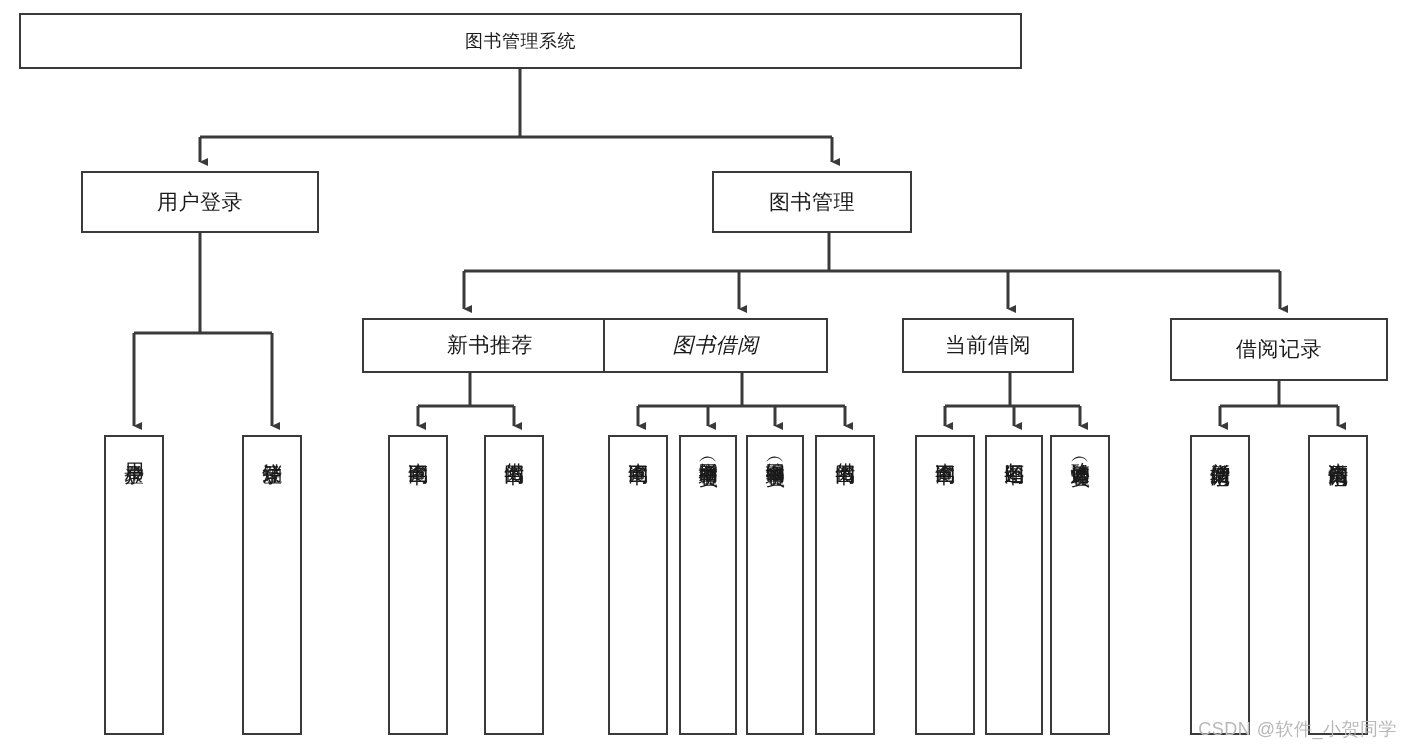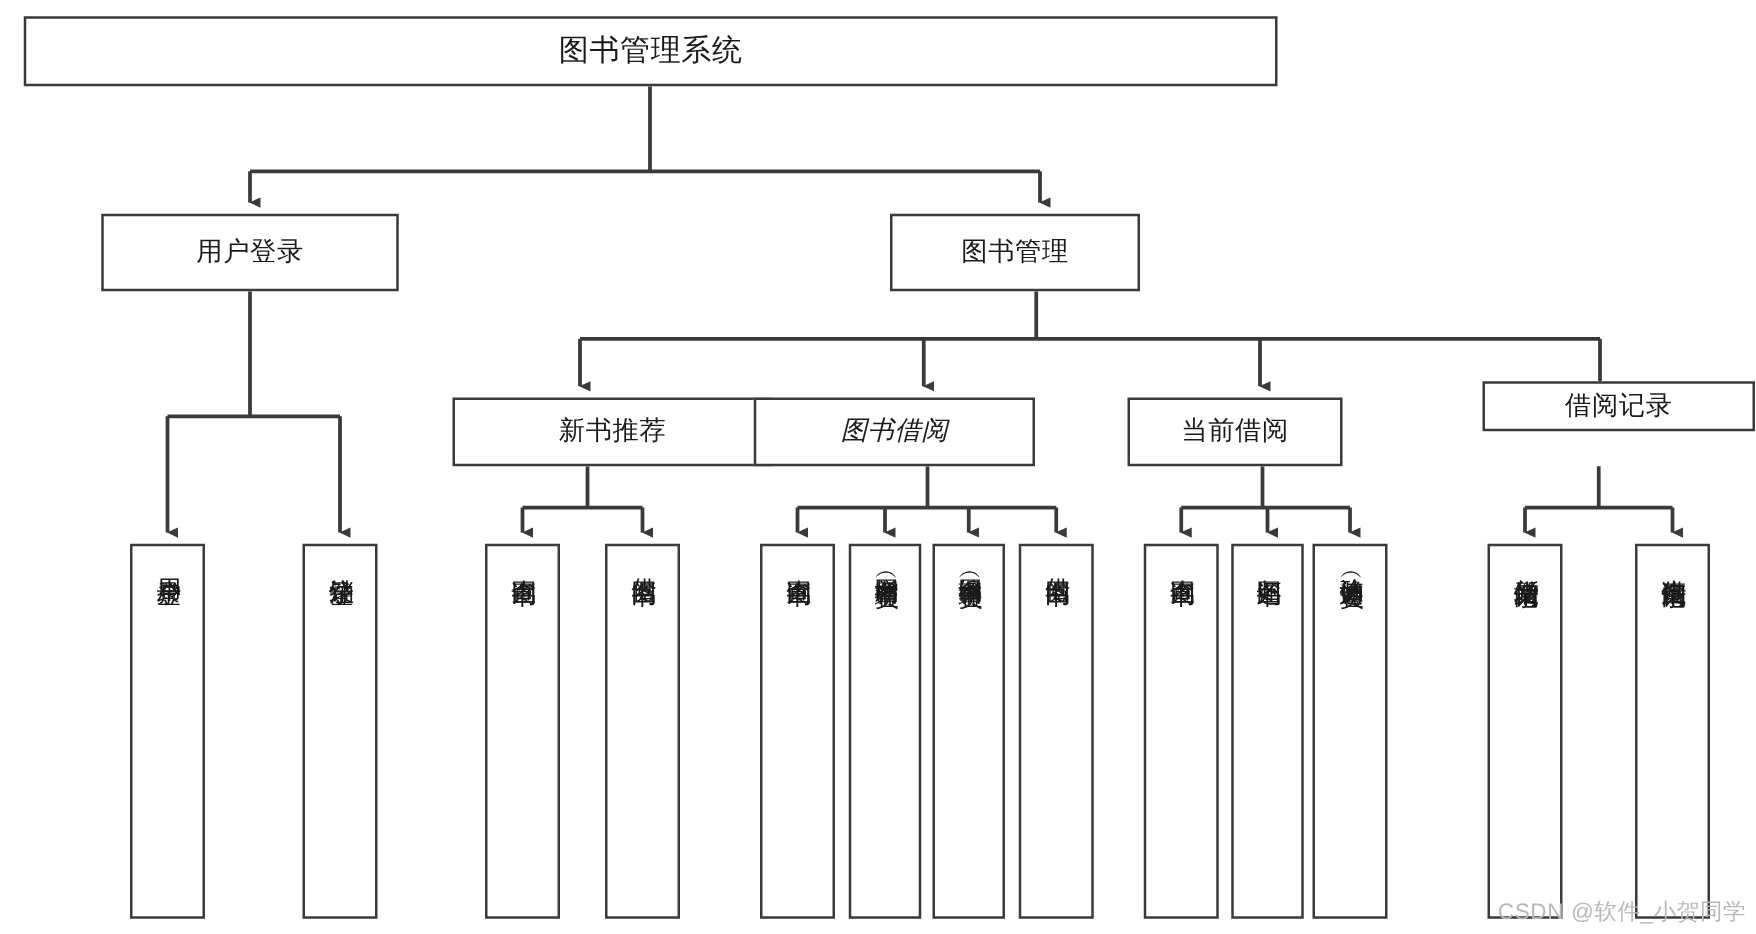--- a/index.html
+++ b/index.html
@@ -34,21 +34,21 @@
     align-items: center;
     justify-content: center;
     color: #1a1a1a;
   }
   .node .label {
     font-size: 21px;
     line-height: 1.15;
     letter-spacing: 0.5px;
     white-space: nowrap;
   }
-  .node.root .label { font-size: 24px; }
+  .node.root .label { font-size: 18px; }
   .node.leaf {
     align-items: flex-start;
     justify-content: center;
     padding-top: 10px;
   }
   .node.leaf .label {
     writing-mode: vertical-rl;
     text-orientation: upright;
     font-size: 20px;
     line-height: 1.18;
@@ -136,21 +136,21 @@
 
   <div class="node" style="left:362px; top:318px; width:256px; height:55px;">
     <span class="label">新书推荐</span>
   </div>
   <div class="node" style="left:603px; top:318px; width:225px; height:55px;font-style:italic;">
     <span class="label">图书借阅</span>
   </div>
   <div class="node" style="left:902px; top:318px; width:172px; height:55px;">
     <span class="label">当前借阅</span>
   </div>
-  <div class="node" style="left:1170px; top:305px; width:218px; height:40px;margin-left:16px;">
+  <div class="node" style="left:1170px; top:318px; width:218px; height:63px;">
     <span class="label">借阅记录</span>
   </div>
 
   <div class="node leaf" style="left:104px; top:435px; width:60px; height:300px;">
     <span class="label">用户登录</span>
   </div>
   <div class="node leaf" style="left:242px; top:435px; width:60px; height:300px;">
     <span class="label">注销登录</span>
   </div>
   <div class="node leaf" style="left:388px; top:435px; width:60px; height:300px;">

